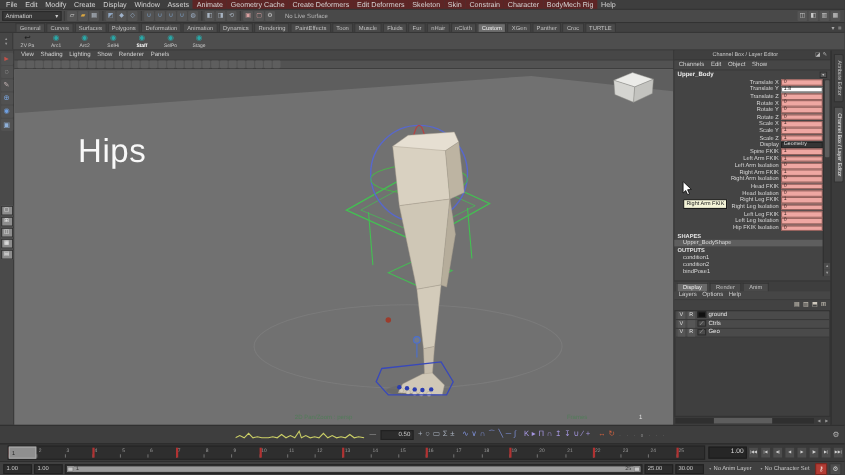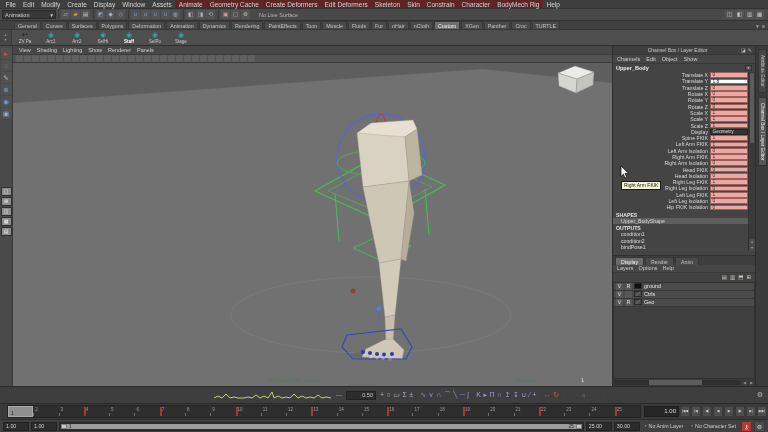--- a/index.html
+++ b/index.html
@@ -375,20 +375,21 @@
             <path d="M334,272 L388,266 L399,284 L393,296 L340,296 L329,284 Z" fill="none" stroke="#3848bb" stroke-width="1.2"></path>
             <circle cx="350" cy="289" r="2" fill="#2a3cb0"></circle>
               <circle cx="357" cy="290" r="2" fill="#2a3cb0"></circle>
             <circle cx="364" cy="291" r="2" fill="#2a3cb0"></circle>
               <circle cx="371" cy="291.5" r="2" fill="#2a3cb0"></circle>
             <circle cx="379" cy="291" r="2" fill="#2a3cb0"></circle>
             <circle cx="366" cy="246" r="3" fill="rgba(120,150,220,0.25)" stroke="#4a6fd0" stroke-width="1"></circle>
             <path d="M366,249 L366,262" stroke="#4a6fd0" stroke-width="1"></path>
           </g>
         </svg>
+        <div class="hips">Hips</div>
         <div class="hud l">2D Pan/Zoom : persp</div>
         <div class="hud r">Frames</div>
         <div class="hud v">1</div>
       </div>
     </div>
 
     <div class="rightpanel">
       <div class="cb-header">
         <span class="t">Channel Box / Layer Editor</span>
         <span class="hic">◪</span>

